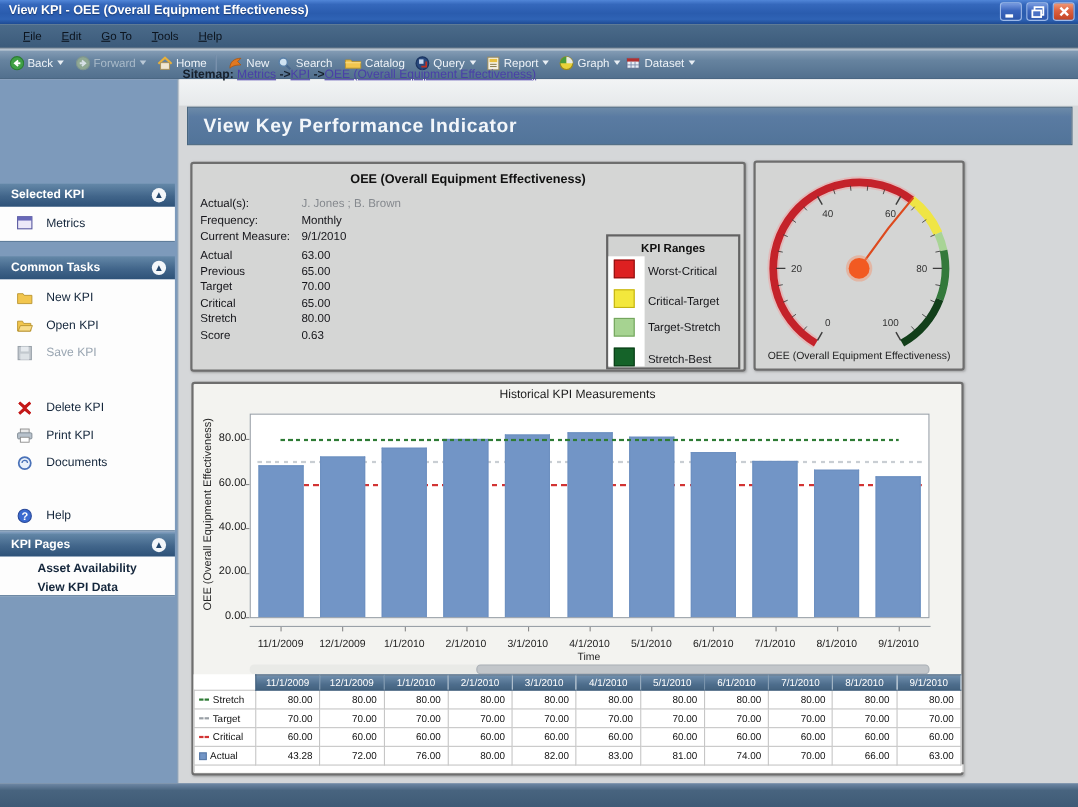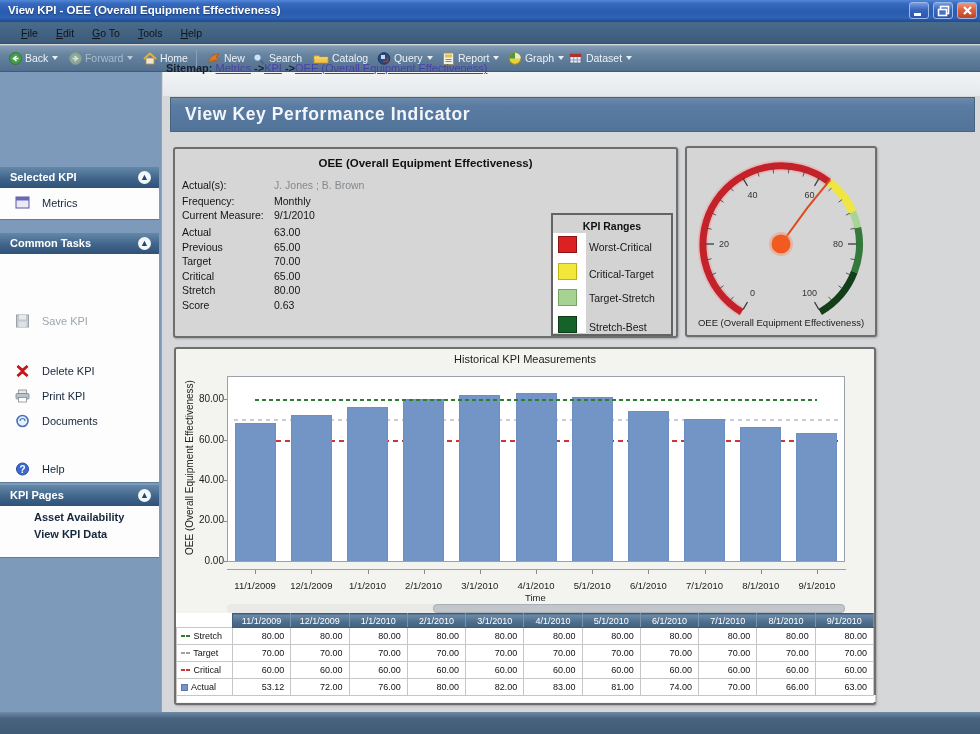--- a/index.html
+++ b/index.html
@@ -132,20 +132,33 @@
  <div class="sitem" style="top:3px">
         <svg class="ic" viewBox="0 0 15 14">
           <rect x="1" y="1" width="13" height="11" fill="#ece8f8" stroke="#5a5aa0"></rect>
           <rect x="1" y="1" width="13" height="3.5" fill="#6868b8"></rect>
         </svg>
         <span class="tx">Metrics</span>
       </div>
 </div>
 <div class="abs band" style="top:161px">Common Tasks<div class="rbtn abs">▲</div></div>
 <div class="abs wpanel" style="top:182px;height:229px">
+ <div class="sitem" style="top:5px">
+        <svg class="ic" viewBox="0 0 15 14">
+          <path d="M1 3 L1 12 L14 12 L14 4.5 L7 4.5 L6 3 Z" fill="#f2c64e" stroke="#b8922c" stroke-width=".8"></path>
+        </svg>
+        <span class="tx">New KPI</span>
+      </div>
+ <div class="sitem" style="top:30px">
+        <svg class="ic" viewBox="0 0 15 14">
+          <path d="M1 3 L1 12 L13 12 L13 5 L6.5 5 L5.5 3 Z" fill="#f2c64e" stroke="#b8922c" stroke-width=".8"></path>
+          <path d="M3.5 7 L14.5 7 L12.5 12 L1.5 12 Z" fill="#f8dc8a" stroke="#b8922c" stroke-width=".8"></path>
+        </svg>
+        <span class="tx">Open KPI</span>
+      </div>
  <div class="sitem" style="top:55px">
         <svg class="ic" viewBox="0 0 15 14">
           <rect x="1.5" y="1" width="12" height="12" fill="#c2c8ce" stroke="#9aa2aa"></rect>
           <rect x="4" y="1" width="7" height="4.5" fill="#e6eaee"></rect>
           <rect x="3.5" y="7.5" width="8" height="5.5" fill="#dde2e6"></rect>
         </svg>
         <span class="tx" style="color:#9aa6b2">Save KPI</span>
       </div>
  <div class="sitem" style="top:105px">
         <svg class="ic" viewBox="0 0 15 14">
@@ -171,21 +184,21 @@
       </div>
  <div class="sitem" style="top:203px">
         <svg class="ic" viewBox="0 0 15 14">
           <circle cx="7.5" cy="7" r="6" fill="#3a6ad0" stroke="#2a4a9a"></circle>
           <text x="7.5" y="10.5" font-size="10" font-weight="bold" fill="#fff" text-anchor="middle">?</text>
         </svg>
         <span class="tx">Help</span>
       </div>
 </div>
 <div class="abs band" style="top:413px">KPI Pages<div class="rbtn abs">▲</div></div>
-<div class="abs wpanel" style="top:434px;height:52px">
+<div class="abs wpanel" style="top:434px;height:36px">
  <div class="sitem" style="top:3px;height:17px;line-height:17px;font-weight:bold">
         <span style="position:absolute;left:34px">Asset Availability</span>
       </div>
  <div class="sitem" style="top:20px;height:17px;line-height:17px;font-weight:bold">
         <span style="position:absolute;left:34px">View KPI Data</span>
       </div>
 </div>
 </div>
 <div class="abs" style="left:163px;top:72px;width:817px;height:24px;background:linear-gradient(180deg,#f2f4f5,#e6e9eb)"></div>
 <div class="abs" id="sitemap">Sitemap: <a href="#">Metrics</a> -&gt;<a href="#">KPI</a> -&gt;<a href="#">OEE (Overall Equipment Effectiveness)</a></div>
@@ -388,21 +401,21 @@
           <td>60.00</td>
           <td>60.00</td>
           <td>60.00</td>
           <td>60.00</td>
           <td>60.00</td>
           <td>60.00</td>
           <td>60.00</td>
         </tr>
 <tr>
           <td class="rl"><span class="dash" style="background:#7295c6;width:7px;height:7px;border:1px solid #5a7ba8;vertical-align:-1px"></span> Actual</td>
-          <td>53.12</td>
+          <td>43.28</td>
           <td>72.00</td>
           <td>76.00</td>
           <td>80.00</td>
           <td>82.00</td>
           <td>83.00</td>
           <td>81.00</td>
           <td>74.00</td>
           <td>70.00</td>
           <td>66.00</td>
           <td>63.00</td>

